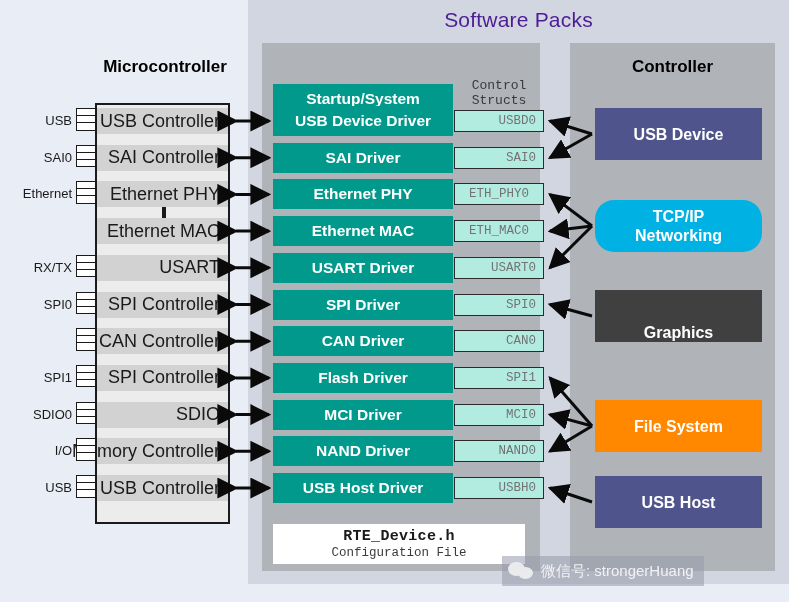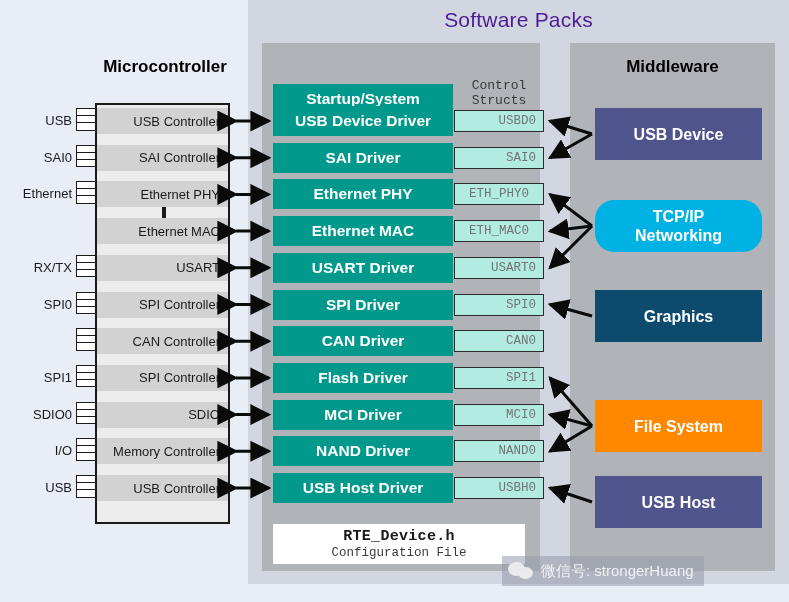--- a/index.html
+++ b/index.html
@@ -48,21 +48,21 @@
     left:95px;top:103px;width:135px;height:421px;
     background:#ececec;
     border:2px solid #1a1a1a;
     box-sizing:border-box;
   }
   .mcu-row{
     position:absolute;
     left:97px;width:131px;height:26px;
     background:#d2d2d2;
     color:#1a1a1a;
-    font-size:13px;
+    font-size:18px;
     display:flex;align-items:center;justify-content:center;
     white-space:nowrap;
   }
   .mcu-row.right{justify-content:flex-end;padding-right:8px;box-sizing:border-box;}
   .pin-label{
     position:absolute;
     text-align:right;
     font-size:13px;color:#1a1a1a;
     white-space:nowrap;
   }
@@ -171,21 +171,21 @@
 
 <div id="stage">
 
   <div class="packs-panel"></div>
   <div class="packs-title">Software Packs</div>
 
   <div class="col-panel" id="device-panel"></div>
   <div class="col-panel" id="mw-panel"></div>
 
   <div class="col-title" id="mcu-title">Microcontroller</div>
-  <div class="col-title" id="mw-title">Middleware</div>
+  <div class="col-title" id="mw-title">Controller</div>
 
   <div class="mcu-body"></div>
   <div id="mcu-rows">
       <div class="mcu-row right" style="top: 108px;">
         <span>USB  Controller</span>
       </div>
       <div class="pin-group" style="top: 108px;">
         <i></i>
         <i></i>
         <i></i>
@@ -357,21 +357,21 @@
     <div class="t2">Configuration File</div>
   </div>
 
   <div id="mw-rows">
       <div class="mw" style="top: 108px; background: rgb(80, 84, 140);">
         <span>USB Device</span>
       </div>
       <div class="mw" style="top: 200px; background: rgb(0, 178, 227); border-radius: 19px;">
         <span><span>TCP/IP</span><br><span>Networking</span></span>
       </div>
-      <div class="mw" style="top: 290px; background: #0c4a6e;">
+      <div class="mw" style="top: 290px; background: #404040; align-items: flex-end;">
         <span>Graphics</span>
       </div>
       <div class="mw" style="top: 400px; background: rgb(255, 136, 0);">
         <span>File System</span>
       </div>
       <div class="mw" style="top: 476px; background: rgb(80, 84, 140);">
         <span>USB Host</span>
       </div>
     </div>
 

